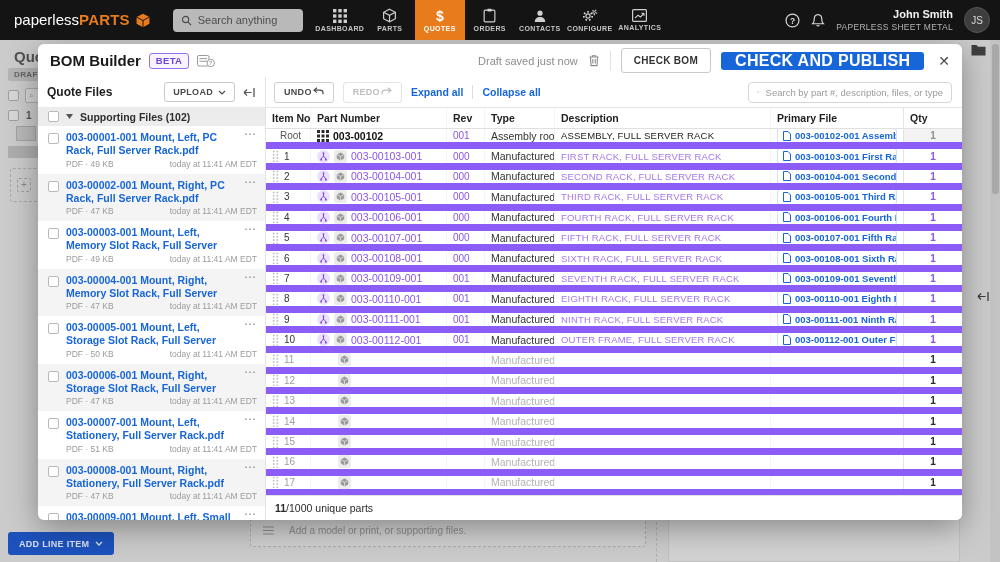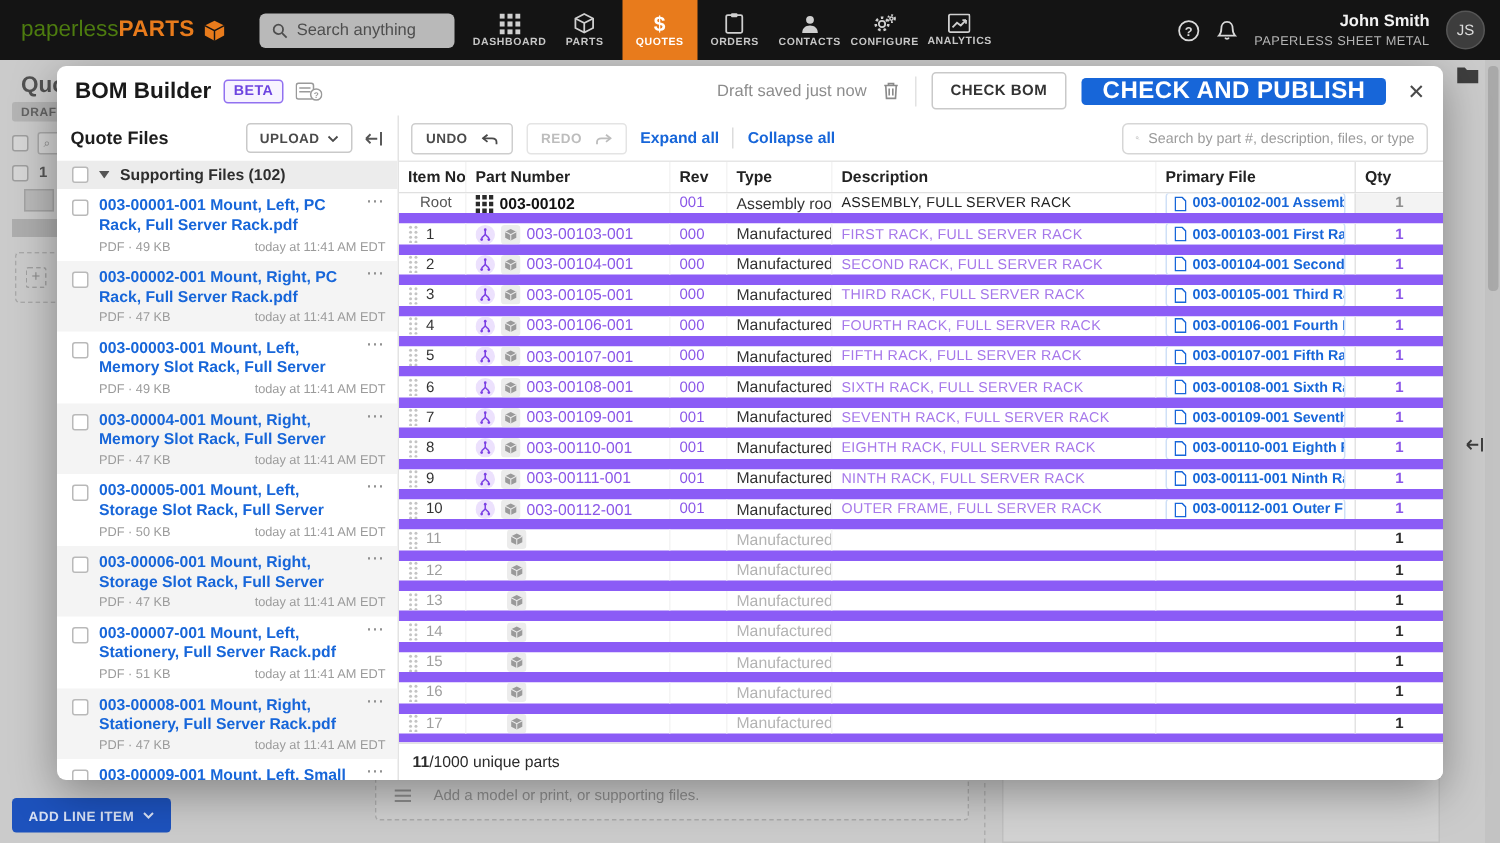--- a/index.html
+++ b/index.html
@@ -3,21 +3,21 @@
 <meta charset="utf-8">
 <style>
   * { margin:0; padding:0; box-sizing:border-box; }
   html,body { width:1000px; height:562px; overflow:hidden; }
   body { font-family:"Liberation Sans", sans-serif; }
   .stage { position:relative; width:1000px; height:562px; background:#cbcbcb; overflow:hidden; }
 
   
   .topbar { position:absolute; top:0; left:0; right:0; height:40px; background:#141414; display:flex; align-items:center; z-index:30; }
   .logo { display:flex; align-items:center; margin-left:14px; gap:5px; cursor:pointer; }
-  .logo .p1 { color:#4d7c0f; font-size:15px; }
+  .logo .p1 { color:#ffffff; font-size:15px; }
   .logo .p2 { color:#e87b1c; font-size:15px; font-weight:bold; letter-spacing:.2px; }
   .tb-search { margin-left:22px; width:130px; height:23px; background:#b9b9b9; border-radius:4px; display:flex; align-items:center; gap:6px; padding:0 8px; color:#4e4e4e; font-size:11px; cursor:text; }
   .topnav { display:flex; height:40px; margin-left:12px; }
   .nav-item { width:50px; height:40px; display:flex; flex-direction:column; align-items:center; justify-content:center; gap:2px; color:#c7c7c7; font-size:7px; font-weight:bold; letter-spacing:.4px; cursor:pointer; }
   .nav-item.active { background:#e87b1c; color:#fff; }
   .tb-right { margin-left:auto; display:flex; align-items:center; gap:11px; margin-right:10px; }
   .user { text-align:right; line-height:1.3; }
   .user .nm { color:#f2f2f2; font-size:11px; font-weight:bold; }
   .user .co { color:#b5b5b5; font-size:8.5px; letter-spacing:.3px; }
   .avatar { width:26px; height:26px; border-radius:50%; background:#3d3d3d; color:#dcdcdc; font-size:10px; font-weight:normal; display:flex; align-items:center; justify-content:center; border:1px solid #565656; }
@@ -68,21 +68,21 @@
   .file-item { height:47.5px; position:relative; padding:5px 10px 0 10px; }
   .file-item.alt { background:#f4f4f4; }
   .fi-check { position:absolute; left:10px; top:7px; }
   .fi-name { margin-left:18px; margin-right:20px; font-size:10.5px; font-weight:bold; color:#1766d9; line-height:13px; height:26px; overflow:hidden; cursor:pointer; }
   .fi-menu { position:absolute; right:8px; top:1px; color:#8a8a8a; font-size:12px; letter-spacing:1px; cursor:pointer; }
   .fi-meta { position:absolute; left:28px; right:8px; bottom:5px; display:flex; justify-content:space-between; font-size:8.5px; color:#9b9b9b; }
 
   
   .rp { flex:1; display:flex; flex-direction:column; min-width:0; }
   .rp-toolbar { height:30px; flex:0 0 30px; display:flex; align-items:center; gap:9px; padding:0 8px; }
-  .tbtn { border:1px solid #cecece; border-radius:3px; background:#fff; color:#4a4a4a; font-size:9px; font-weight:bold; padding:4.5px 9px; display:flex; align-items:flex-end; gap:9px; letter-spacing:.3px; cursor:pointer; }
+  .tbtn { border:1px solid #cecece; border-radius:3px; background:#fff; color:#4a4a4a; font-size:9px; font-weight:bold; padding:4.5px 9px; display:flex; align-items:flex-start; gap:1px; letter-spacing:.3px; cursor:pointer; }
   .tbtn.disabled { color:#bdbdbd; border-color:#e4e4e4; cursor:default; }
   .tlink { color:#1766d9; font-size:10.5px; font-weight:bold; cursor:pointer; }
   .vdiv2 { width:1px; height:14px; background:#dcdcdc; }
   .rp-search { margin-left:auto; margin-right:2px; width:204px; height:21px; border:1px solid #d6d6d6; border-radius:4px; display:flex; align-items:center; gap:6px; padding:0 8px; color:#9b9b9b; font-size:9.5px; cursor:text; white-space:nowrap; overflow:hidden; }
 
   .tbl { flex:1; min-height:0; overflow:hidden; border-top:1px solid #e6e6e6; }
   .trow { display:grid; grid-template-columns:44px 136px 38px 70px 216px 133px 1fr; height:20.4px; align-items:stretch; border-bottom:7px solid #8b5cf6; background:#fff; }
   .trow > div { padding:0 6px; display:flex; align-items:center; overflow:hidden; white-space:nowrap; border-left:1px solid #f4f4f4; min-width:0; }
   .trow > div:first-child { border-left:none; }
   .thead { font-weight:bold; color:#222; font-size:10.5px; border-bottom:1px solid #e0e0e0; height:21px; }

